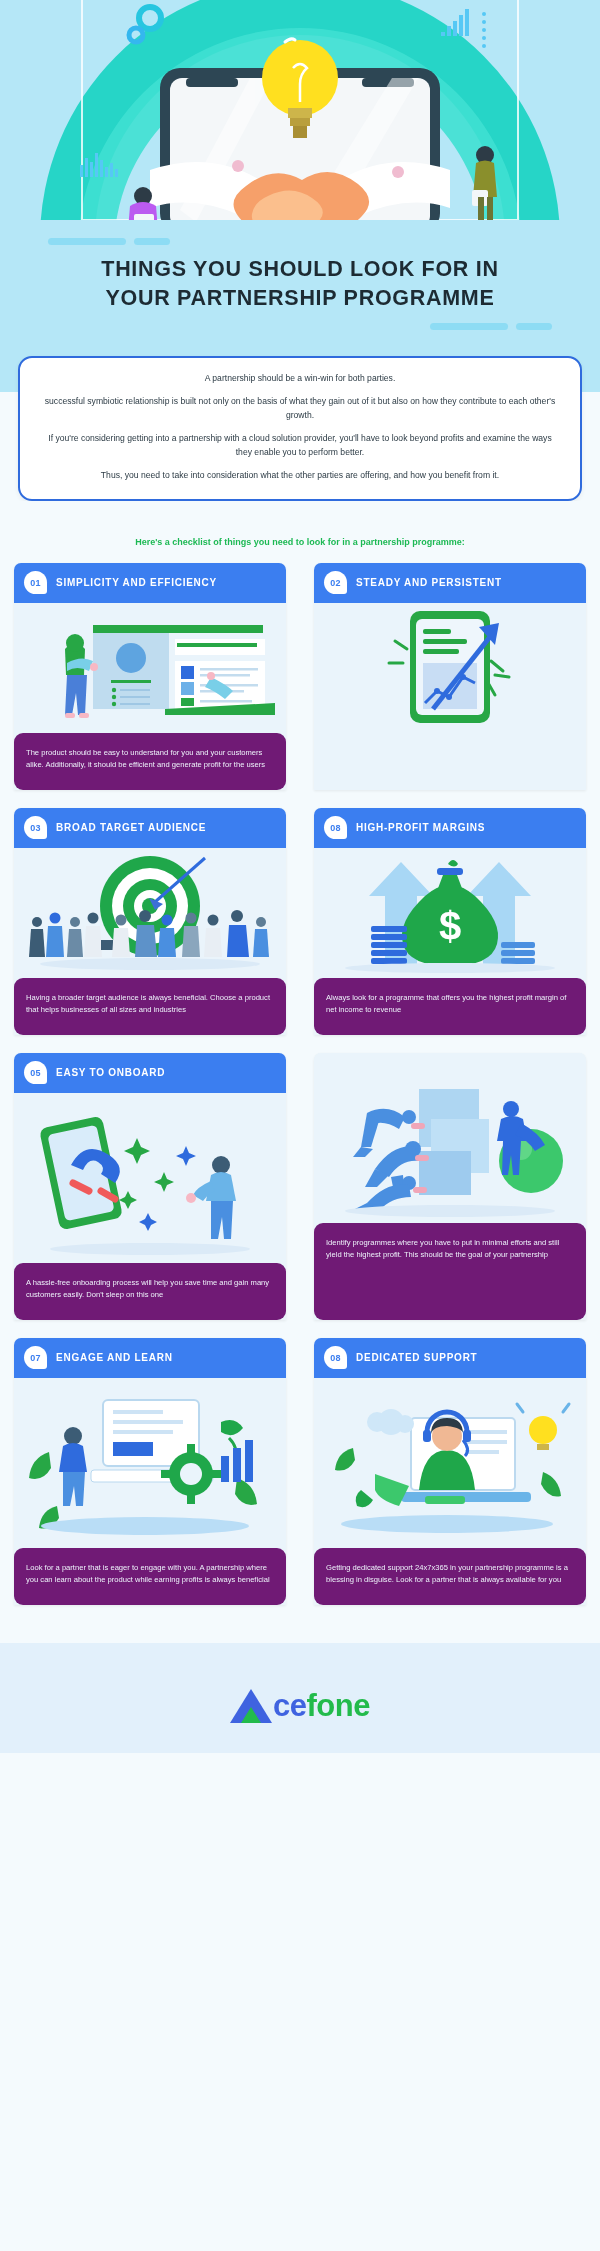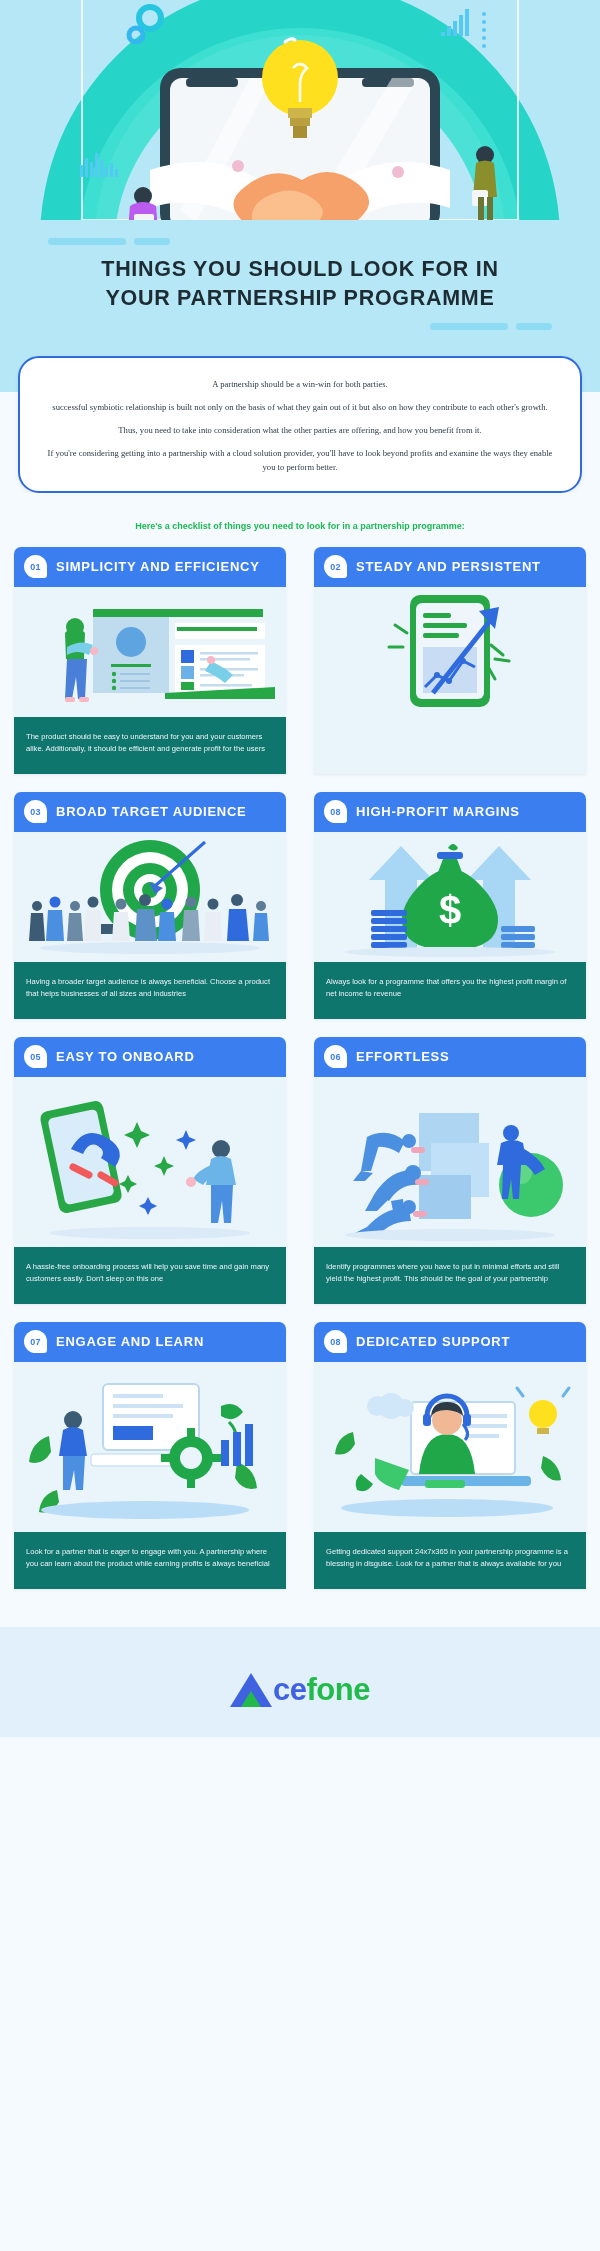--- a/index.html
+++ b/index.html
@@ -34,40 +34,39 @@
     font-weight: 800;
     text-transform: uppercase;
     text-align: center;
   }
 
   
   .intro-sec { background: linear-gradient(#b5e7f7 0px, #b5e7f7 36px, #f4fafd 36px, #f4fafd 100%); padding: 0 18px; }
   .intro-box {
     background: #ffffff;
     border: 2px solid #2f6bdd;
-    border-radius: 21px;
-    padding: 20px 22px 16px;
+    border-radius: 14px;
+    padding: 14px 22px 16px;
     box-shadow: 0 2px 5px rgba(0,0,0,.06);
-    font-family: Liberation Serif, serif;
   }
   .intro-box p {
     font-size: 8.6px;
     line-height: 1.62;
     color: #2b3a44;
     text-align: center;
     margin-bottom: 9px;
   }
   .intro-box p:last-child { margin-bottom: 0; }
 
   .checklist-line {
     text-align: center;
     color: #1db954;
     font-size: 9px;
     font-weight: bold;
-    padding: 28px 10px 16px;
+    padding: 36px 10px 16px;
     background: #f4fafd;
   }
 
   
   .cards { background: #f4fafd; padding: 0 14px 20px; }
   .row { display: flex; gap: 28px; margin-bottom: 18px; }
   .card {
     flex: 1 1 0;
     background: #eaf4fb;
     border-radius: 7px 7px 0 0;
@@ -87,38 +86,39 @@
   .pin {
     width: 23px; height: 23px;
     background: #ffffff;
     border-radius: 50% 50% 3px 50%;
     display: flex; align-items: center; justify-content: center;
     flex: 0 0 auto;
   }
   .pin span { font-size: 9px; font-weight: 800; color: #3b7ef0; letter-spacing: .2px; }
   .card-title {
     color: #ffffff;
-    font-size: 13px;
+    font-size: 10px;
     font-weight: bold;
     letter-spacing: .75px;
     text-transform: uppercase;
   }
   .illus {
     height: 130px;
     background: #eaf4fb;
     position: relative;
     overflow: hidden;
   }
   .card-body {
-    background: #0f766e;
+    background: #701a75;
     color: #eef3fb;
     font-size: 7.6px;
     line-height: 1.65;
     padding: 14px 12px 18px;
     flex: 1 1 auto;
+    border-radius: 9px;
   }
   .row.tall .illus { height: 170px; }
 
   
   .footer {
     background: #e2f0fb;
     padding: 26px 0 30px;
     text-align: center;
   }
   .logo-row { display: flex; align-items: center; justify-content: center; margin-top: 20px; }
@@ -238,22 +238,22 @@
     <div class="dash-row right">
       <span class="dash long"></span>
       <span class="dash short"></span>
     </div>
   </div>
 
   <div class="intro-sec">
     <div class="intro-box">
       <p>A partnership should be a win-win for both parties.</p>
       <p>successful symbiotic relationship is built not only on the basis of what they gain out of it but also on how they contribute to each other's growth.</p>
+      <p>If you're considering getting into a partnership with a cloud solution provider, you'll have to look beyond profits and examine the ways they enable you to perform better.</p>
       <p>Thus, you need to take into consideration what the other parties are offering, and how you benefit from it.</p>
-      <p>If you're considering getting into a partnership with a cloud solution provider, you'll have to look beyond profits and examine the ways they enable you to perform better.</p>
     </div>
   </div>
 
   <div class="checklist-line">Here's a checklist of things you need to look for in a partnership programme:</div>
 
   <div class="cards">
 
     <div class="row">
       <div class="card">
         <div class="card-head">
@@ -465,26 +465,20 @@
             <path d="M196,108 h22 l-2,38 h-7 l-2,-22 l-4,22 h-7 z" fill="#4a8fe0"></path>
             <path d="M196,88 q-14,6 -18,14 l10,6 q6,-8 12,-10 z" fill="#6ab4e8"></path>
             <circle cx="176" cy="105" r="5" fill="#f7b8c4"></circle>
             <ellipse cx="135" cy="156" rx="100" ry="6" fill="#dbeaf7"></ellipse>
           </svg>
         </div>
         <div class="card-body">A hassle-free onboarding process will help you save time and gain many customers easily. Don't sleep on this one</div>
       </div>
 
       <div class="card">
-        <div class="card-head">
-          <div class="pin">
-              <span>06</span>
-            </div>
-          <div class="card-title">EFFORTLESS</div>
-        </div>
         <div class="illus">
           <svg width="100%" height="170" viewBox="0 0 270 170" preserveAspectRatio="xMidYMid meet">
             <rect width="270" height="170" fill="#eaf4fb"></rect>
             <rect x="104" y="36" width="60" height="58" fill="#aed6f2"></rect>
             <rect x="116" y="66" width="58" height="54" fill="#bfe0f6"></rect>
             <rect x="104" y="98" width="52" height="44" fill="#9ecbee"></rect>
             <g fill="#4a8fe0">
               <path d="M52,60 q20,-10 38,4 l-6,12 q-16,-10 -28,-4 z"></path>
               <circle cx="94" cy="64" r="7"></circle>
               <path d="M52,60 l-6,34 h10 l8,-26 z"></path>

